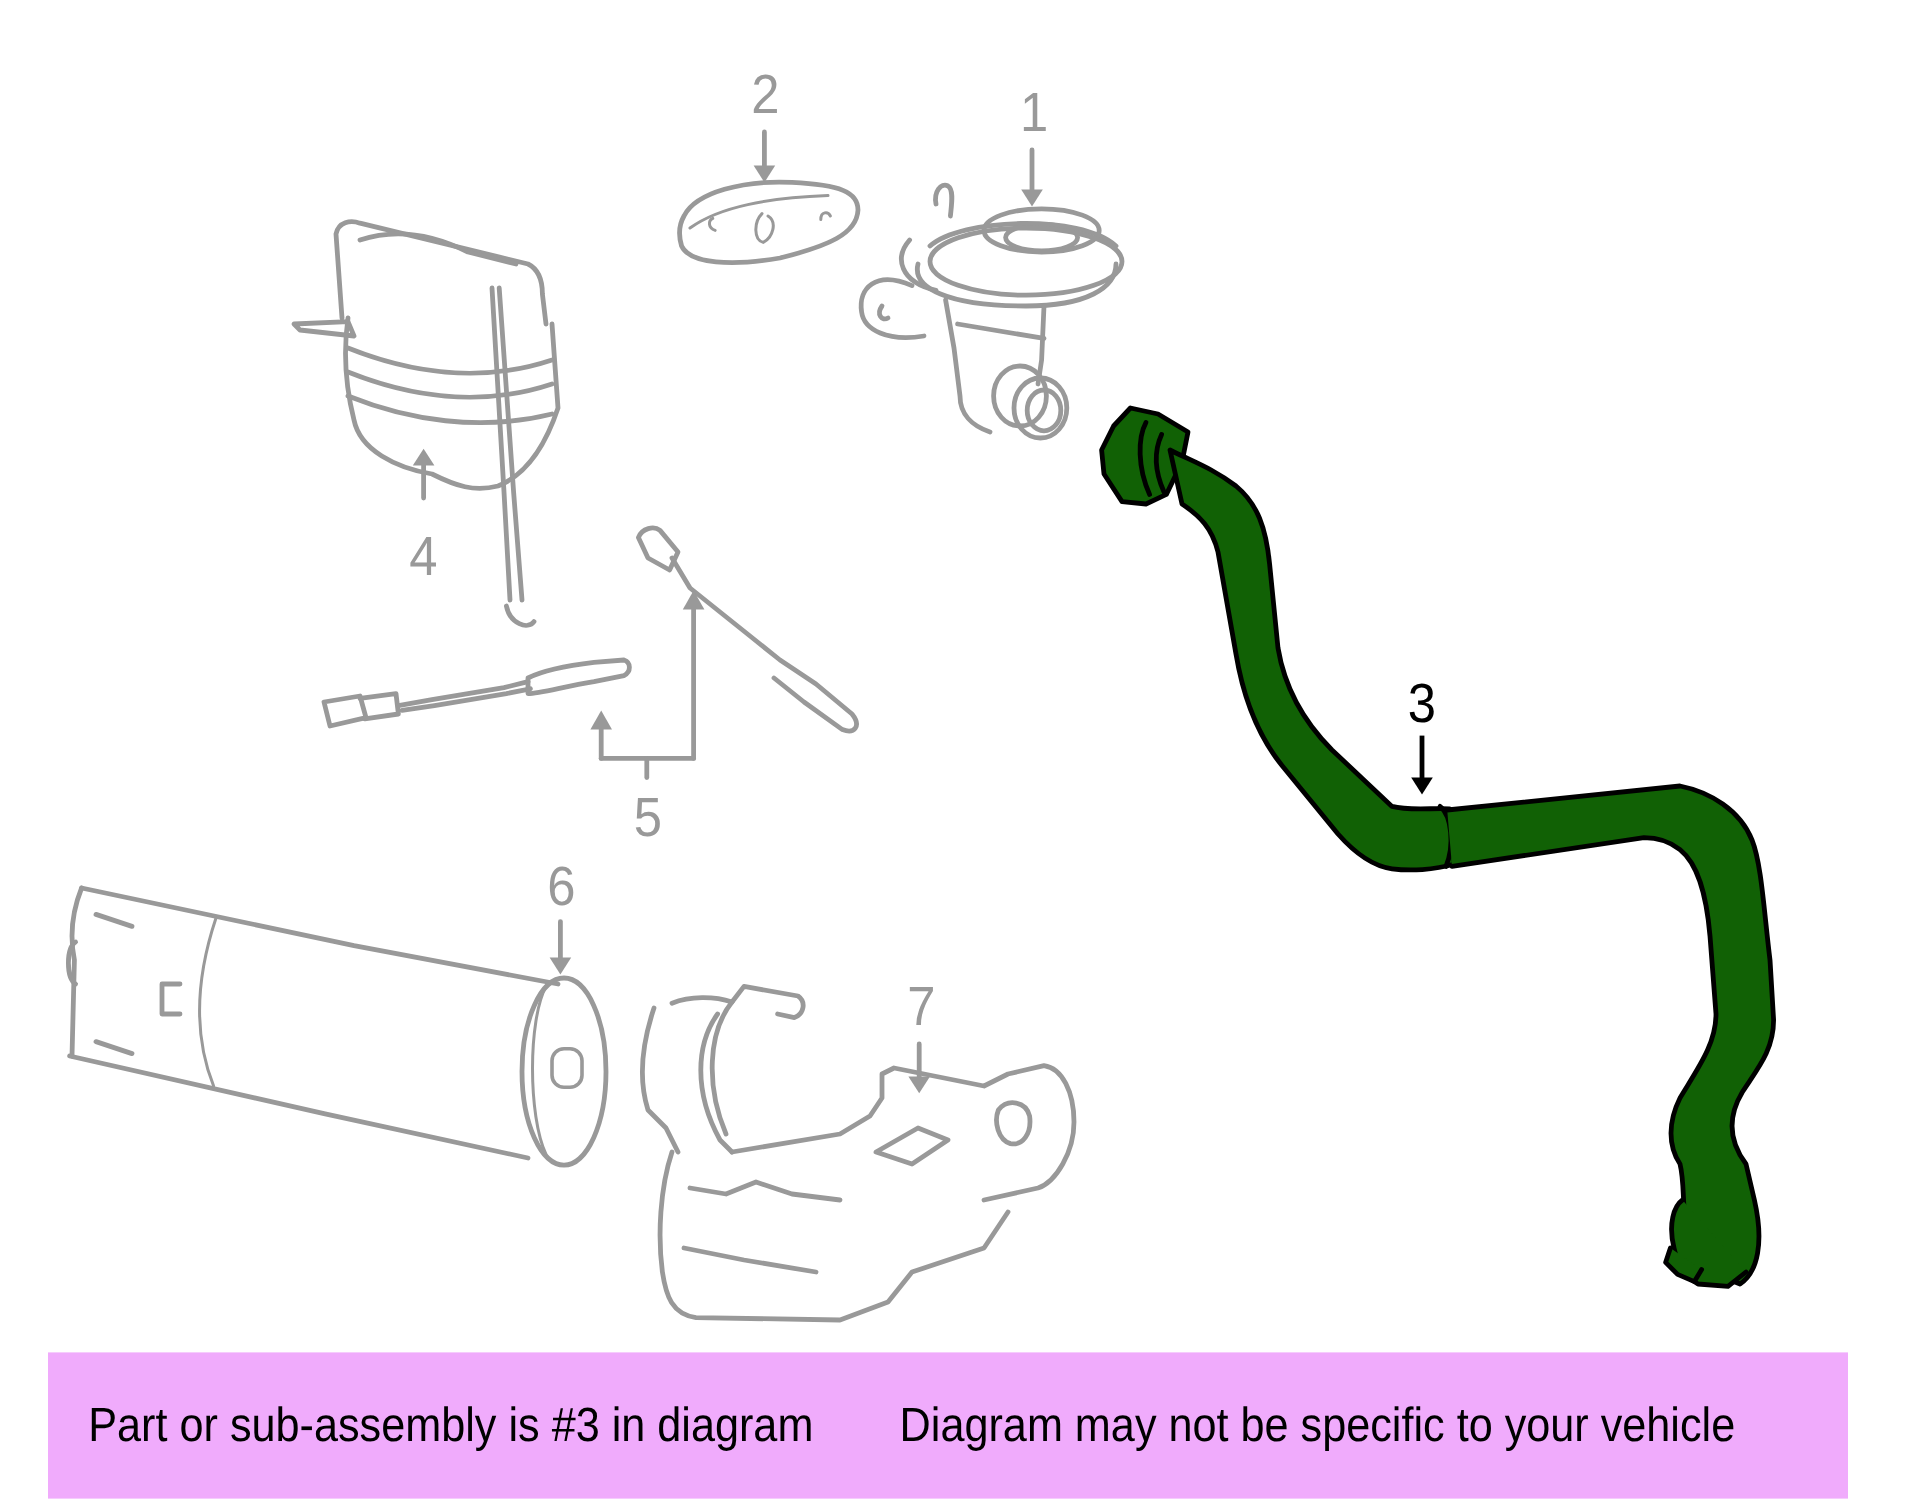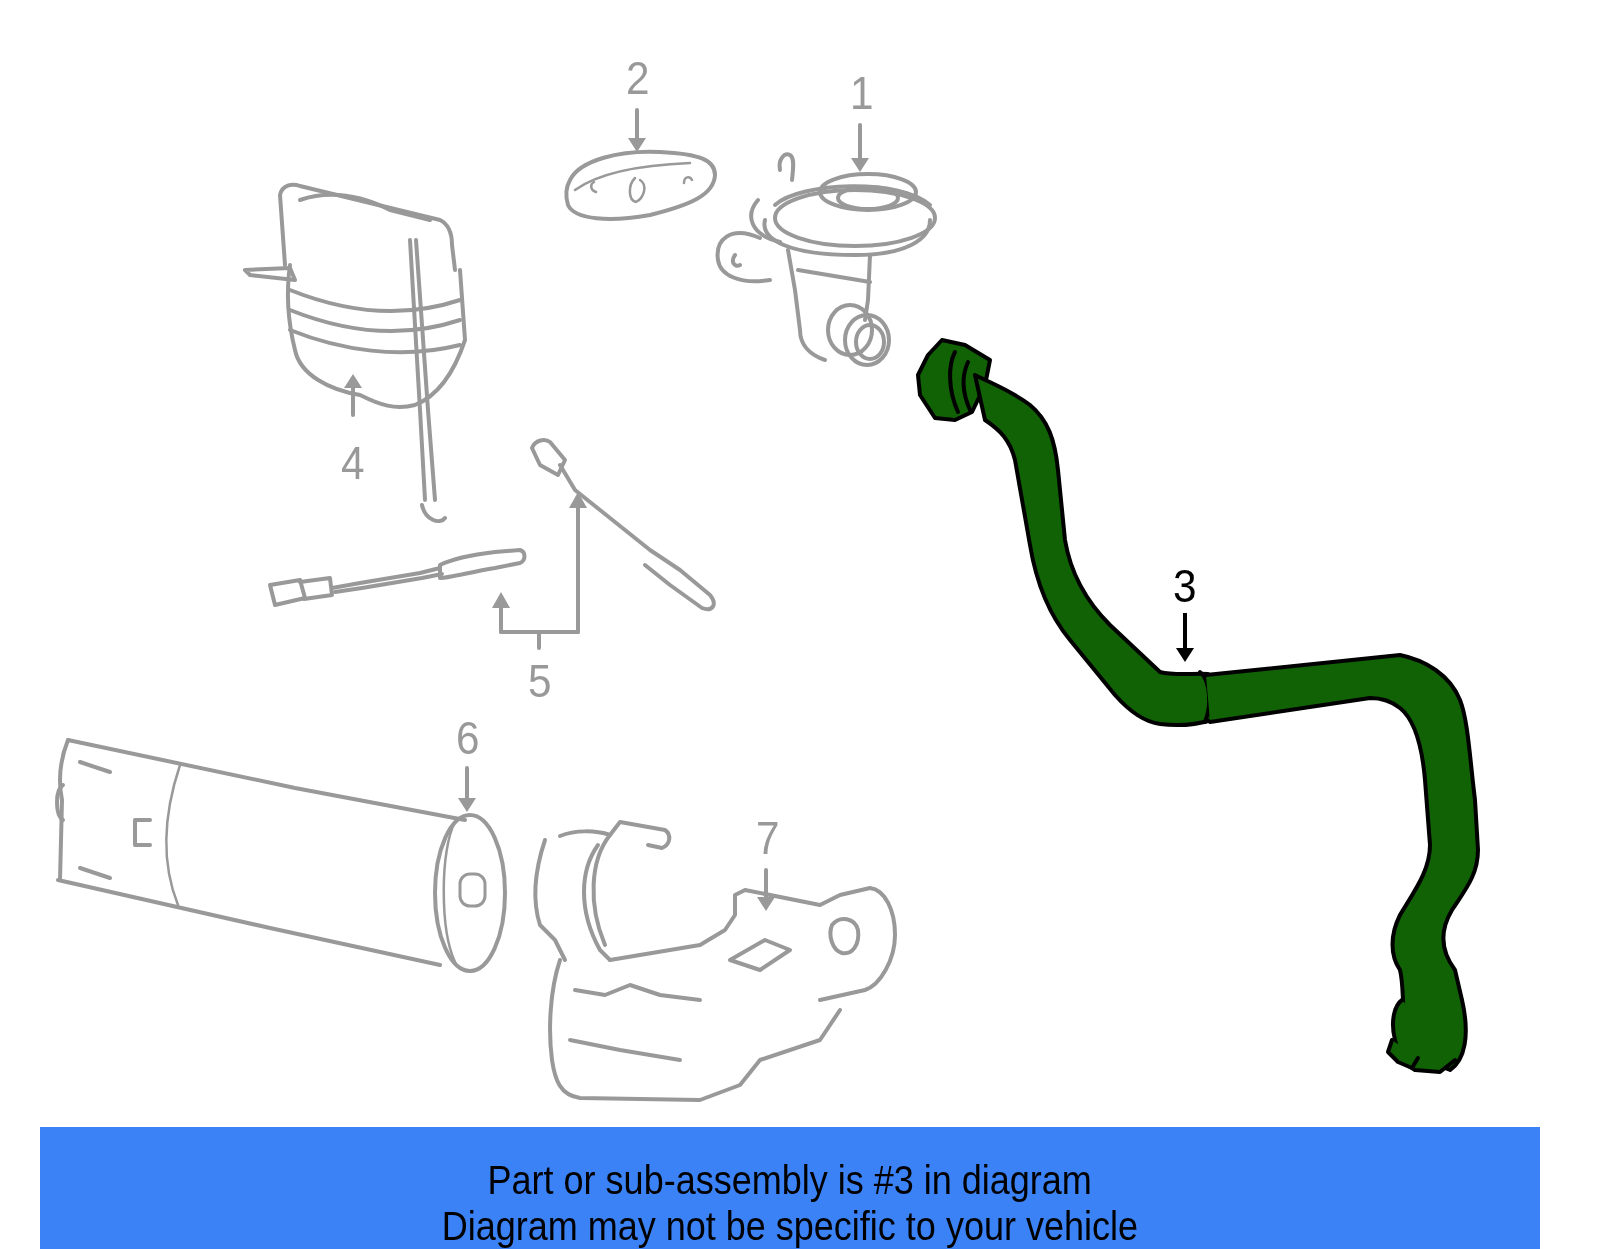--- a/index.html
+++ b/index.html
@@ -1,21 +1,21 @@
 <!DOCTYPE html>
 <html><head>
   <meta charset="utf-8">
   <style>
     html, body { margin: 0; padding: 0; background: #ffffff; }
     body { width: 1600px; height: 1249px; position: relative; overflow: hidden; font-family: "Liberation Sans", sans-serif; }
     #diagram { position: absolute; left: 0; top: 0; width: 1600px; height: 1249px; }
     .callout { position: absolute; font-family: "Liberation Sans", sans-serif; font-size: 46px; line-height: 1; transform: scaleX(0.92); transform-origin: center; }
     .callout.ghost { color: #999999; }
     .callout.active { color: #000000; }
-    .banner { position: absolute; left: 40px; top: 1127px; width: 1500px; height: 122px; background: #3b82f6; display: flex; flex-direction: column; align-items: center; justify-content: flex-end; }
+    .banner { position: absolute; left: 40px; top: 1127px; width: 1500px; height: 122px; background: #f0abfc; display: flex; flex-direction: row; align-items: center; justify-content: flex-start; }
     .banner-line { font-family: "Liberation Sans", sans-serif; font-size: 40px; line-height: 46px; color: #000000; transform: scaleX(0.9); white-space: nowrap; }
   </style>
 </head>
 <body>
 
 <svg id="diagram" viewBox="0 0 1600 1249" xmlns="http://www.w3.org/2000/svg">
 
   <g fill="none" stroke="#999999" stroke-width="4" stroke-linecap="round" stroke-linejoin="round">
     <path d="M570 180 C580 160 620 150 660 152 C700 154 715 160 715 175 C714 195 690 205 650 215 C610 222 575 220 568 205 C565 195 566 187 570 180 Z"></path>
     <path d="M575 190 C600 172 640 165 690 163" stroke-width="2.5"></path>

